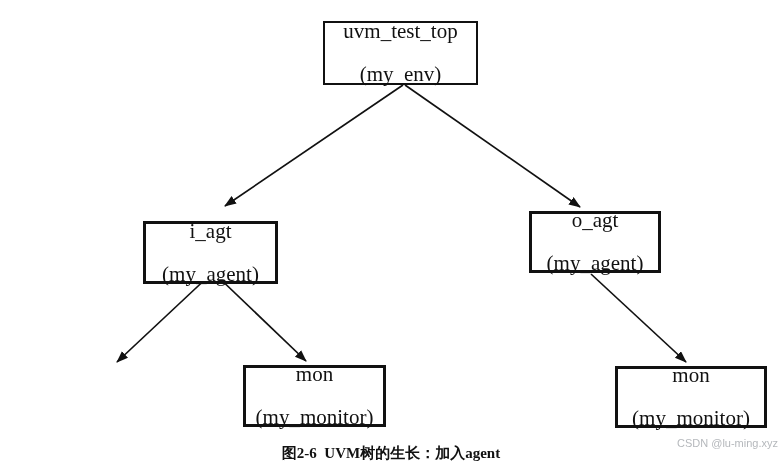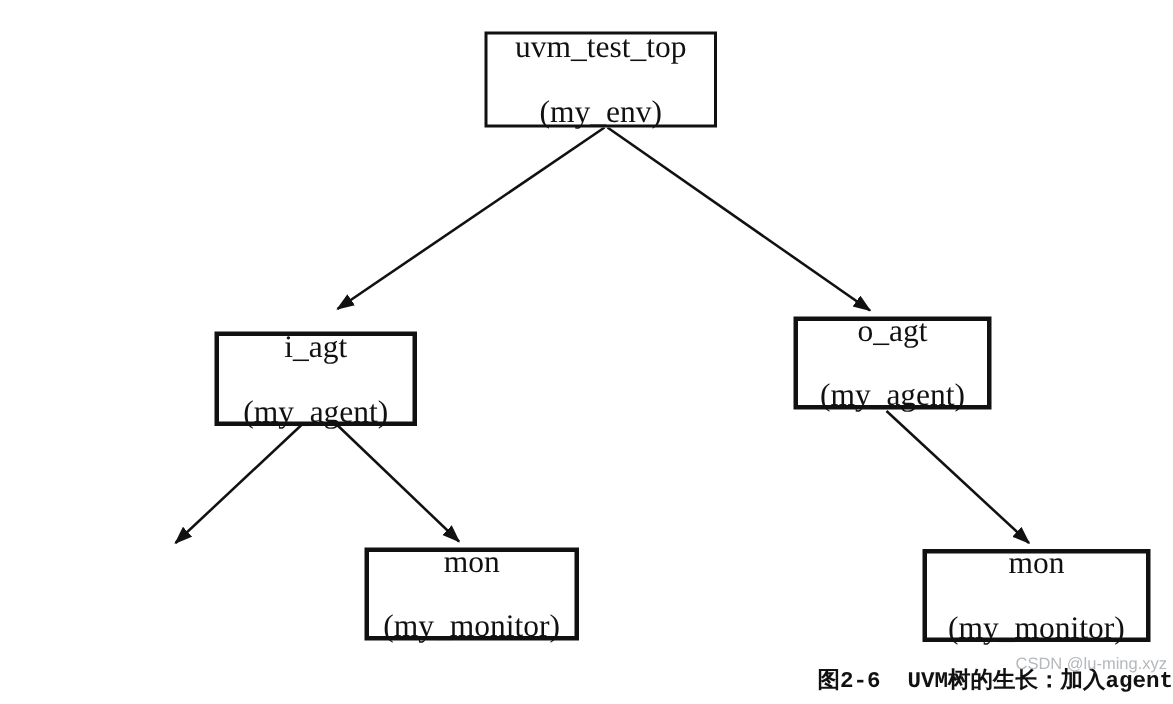--- a/index.html
+++ b/index.html
@@ -39,26 +39,26 @@
   }
   #n-top   {left:323px;top:21px; width:155px;height:64px;border-width:2.5px;}
   #n-iagt  {left:143px;top:210px;width:135px;height:63px;margin-top:11px;}
   #n-oagt  {left:529px;top:211px;width:132px;height:62px;}
   #n-drv   {left:41px; top:366px;width:142px;height:62px;}
   #n-mon-i {left:243px;top:365px;width:143px;height:62px;}
   #n-mon-o {left:615px;top:366px;width:152px;height:62px;}
   .caption{
     position:absolute;
     left:0;right:0;top:444px;
-    text-align:right;
+    text-align:center;
     font-size:15px;
     font-weight:bold;
     color:var(--text);
     white-space:pre;
-    font-family:Liberation Mono, monospace;
+    font-family:Liberation Serif, serif;
   }
   .watermark{
     position:absolute;
     right:4px;top:437px;
     font-size:11px;
     color:var(--watermark);
     font-family:"Liberation Sans","DejaVu Sans",sans-serif;
     white-space:nowrap;
   }
 </style>

